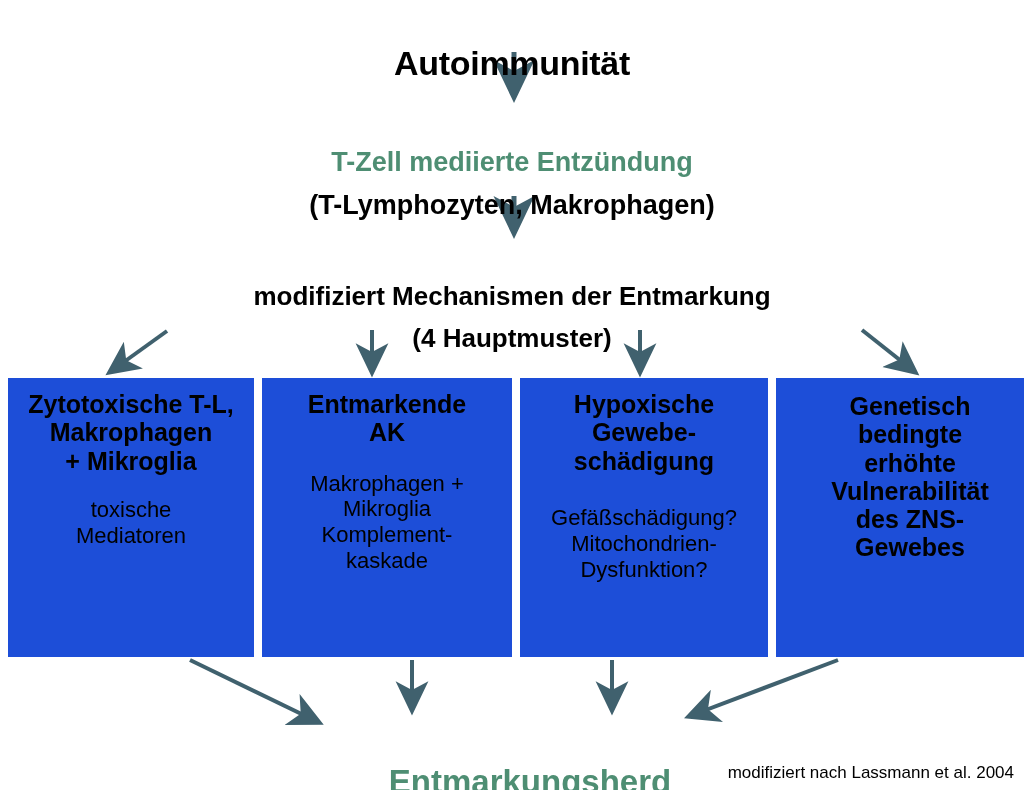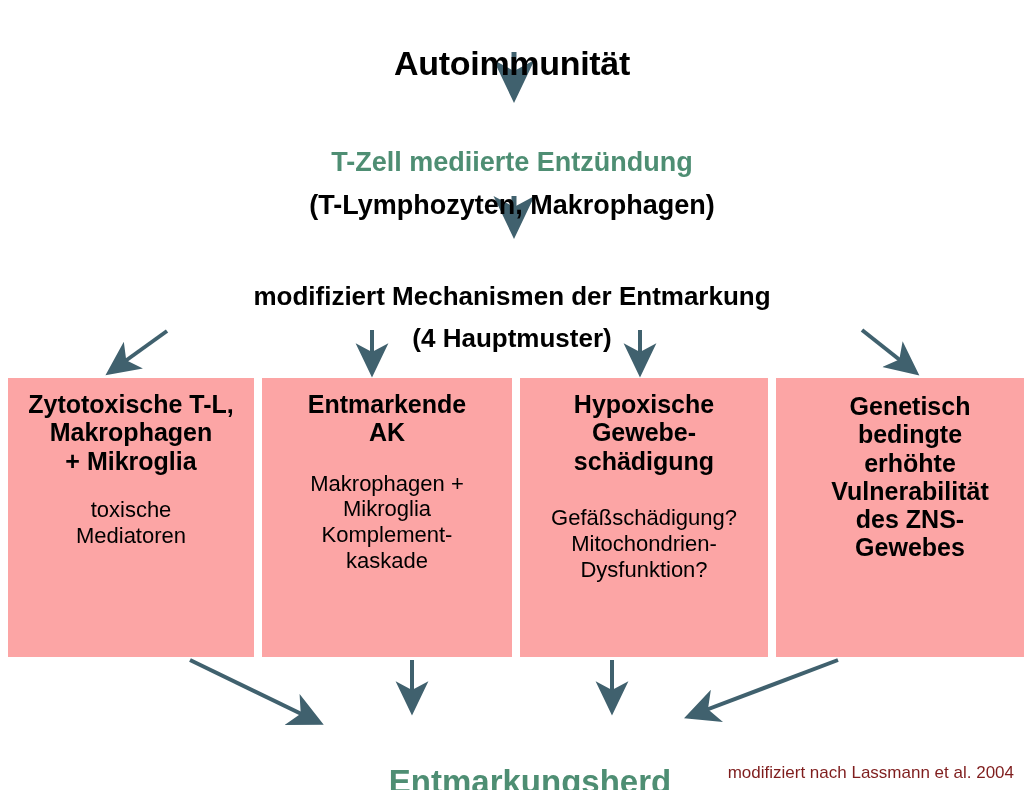--- a/index.html
+++ b/index.html
@@ -69,21 +69,21 @@
     font-size: 26px;
     font-weight: bold;
     color: #000000;
   }
 
   
   .panel {
     position: absolute;
     top: 378px;
     height: 279px;
-    background: #fca5a5;
+    background: #1d4ed8;
     box-sizing: border-box;
     padding-top: 12px;
   }
   #panel-0 { left: 8px;   width: 246px; }
   #panel-1 { left: 262px; width: 250px; }
   #panel-2 { left: 520px; width: 248px; }
   #panel-3 { left: 776px; width: 268px; }
 
   .panel-title {
     font-weight: bold;
@@ -118,21 +118,21 @@
     font-weight: bold;
     color: #4e8e73;
     text-align: center;
     padding-left: 36px;
   }
   #credit-note {
     position: absolute;
     right: 10px;
     top: 763px;
     font-size: 17px;
-    color: #7f1d1d;
+    color: #000000;
     white-space: nowrap;
     text-align: right;
     padding-left: 41px;
   }
 </style>
 </head>
 <body>
 
 <div id="diagram-root">
 

